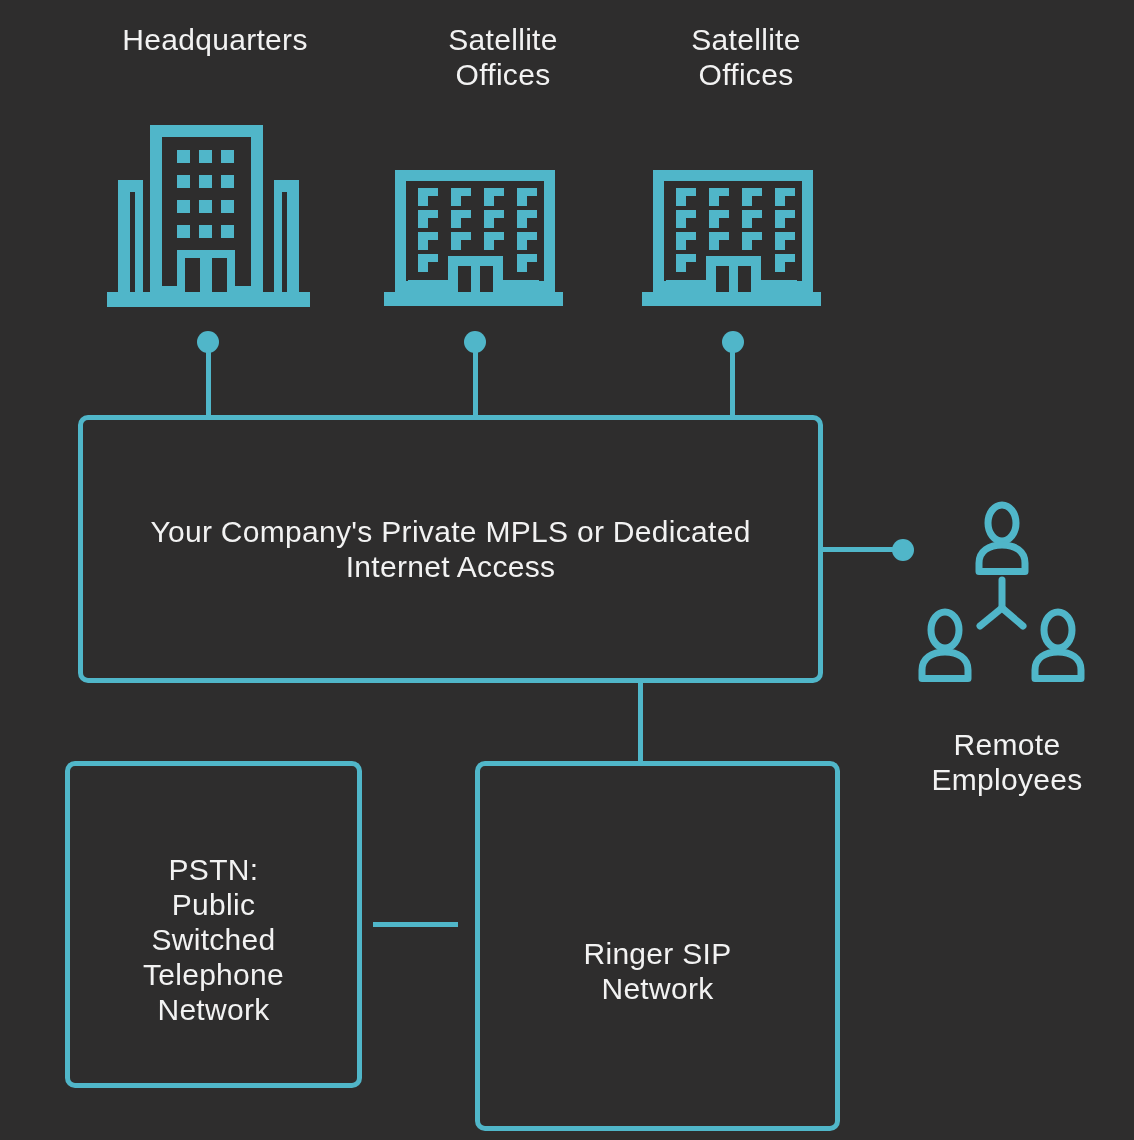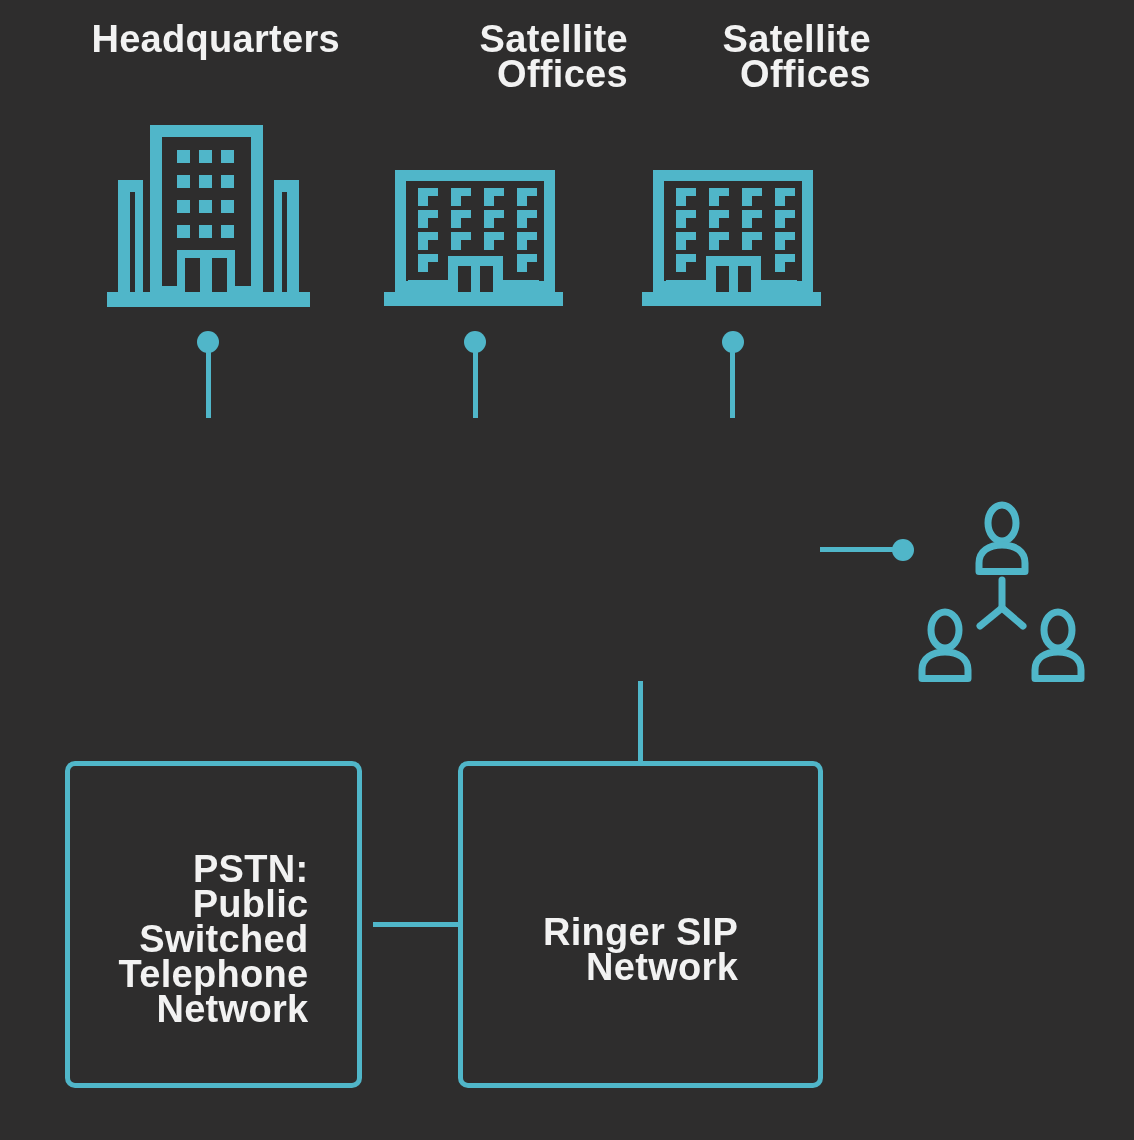--- a/index.html
+++ b/index.html
@@ -12,25 +12,25 @@
     position: relative;
     width: 1134px;
     height: 1140px;
     background: var(--background);
     font-family: "Liberation Sans", sans-serif;
     overflow: hidden;
   }
   .lbl {
     position: absolute;
     color: var(--text);
-    font-size: 38px;
-    font-weight: 700;
+    font-size: 30px;
+    font-weight: 400;
     line-height: 35px;
     letter-spacing: 0.3px;
-    text-align: right;
+    text-align: center;
     white-space: pre-line;
   }
   .node-box {
     position: absolute;
     border: 5px solid var(--accent);
     border-radius: 10px;
     background: transparent;
     box-sizing: border-box;
     display: flex;
     align-items: center;
@@ -133,20 +133,24 @@
     <use href="#sat-building"></use>
   </svg>
 
   <div class="line" style="left:206px; top:342px; width:5px; height:76px;"></div>
   <div class="line" style="left:473px; top:342px; width:5px; height:76px;"></div>
   <div class="line" style="left:730px; top:342px; width:5px; height:76px;"></div>
   <div class="dot" style="left:197px; top:331px;"></div>
   <div class="dot" style="left:464px; top:331px;"></div>
   <div class="dot" style="left:722px; top:331px;"></div>
 
+  <div class="node-box" style="left:78px; top:415px; width:745px; height:268px;">
+    <div class="lbl">Your Company's Private MPLS or Dedicated
+Internet Access</div>
+  </div>
 
   <div class="line" style="left:820px; top:547px; width:83px; height:5px;"></div>
   <div class="dot" style="left:892px; top:539px;"></div>
 
   <svg class="icon-svg" style="left:910px; top:495px;" width="190" height="195" viewBox="0 0 190 195">
     <g transform="translate(64,6)">
         <use href="#person"></use>
       </g>
     <g stroke="var(--accent)" stroke-width="7" stroke-linecap="round" fill="none">
       <path d="M92,85 V113"></path>
@@ -154,31 +158,33 @@
       <path d="M92,113 L113,131"></path>
     </g>
     <g transform="translate(7,113)">
         <use href="#person"></use>
       </g>
     <g transform="translate(120,113)">
         <use href="#person"></use>
       </g>
   </svg>
 
+  <div class="lbl" style="left:907px; top:727px; width:200px;">Remote
+Employees</div>
 
   <div class="line" style="left:638px; top:681px; width:5px; height:82px;"></div>
 
   <div class="node-box" style="left:65px; top:761px; width:297px; height:327px;">
     <div class="lbl pad-pstn">PSTN:
 Public
 Switched
 Telephone
 Network</div>
   </div>
 
-  <div class="node-box" style="left:458px; top:761px; width:365px; height:327px;">
+  <div class="node-box" style="left:475px; top:761px; width:365px; height:370px;">
     <div class="lbl pad-ringer">Ringer SIP
 Network</div>
   </div>
 
   <div class="line" style="left:373px; top:922px; width:85px; height:5px;"></div>
 
 </div>
 
 </body></html>

